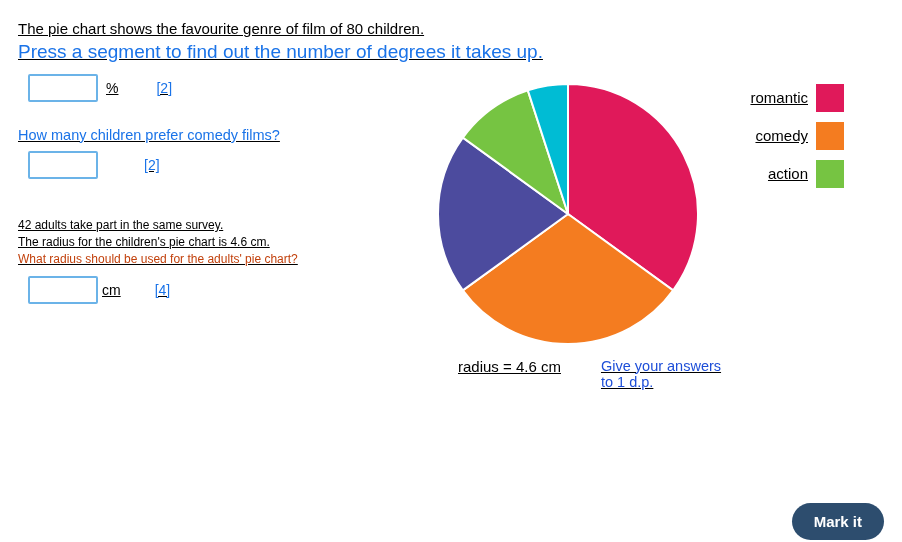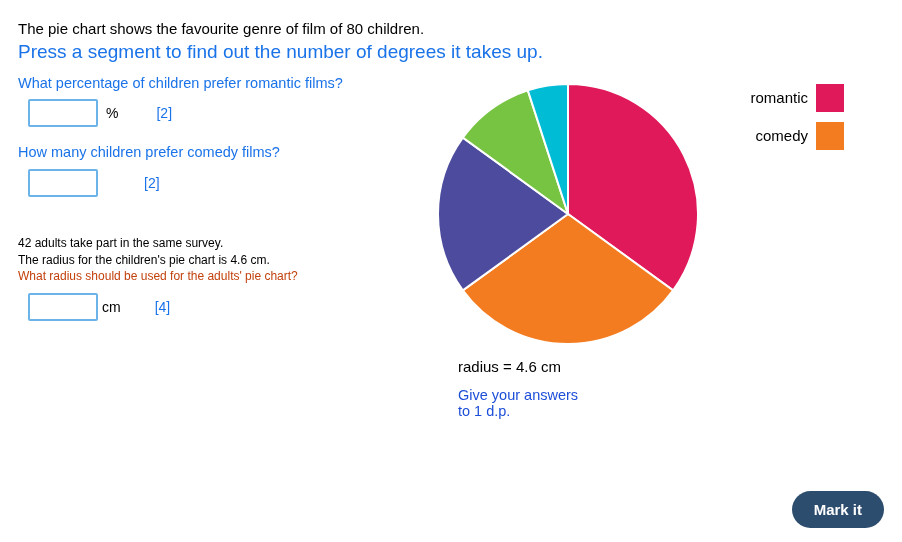--- a/index.html
+++ b/index.html
@@ -12,20 +12,21 @@
       position: relative;
       font-size: 15px;
     }
     .main-container {
       width: 902px;
       height: 542px;
       padding: 18px 20px 10px 18px;
       display: flex;
       flex-direction: column;
       position: relative;
+      text-decoration: underline;
     }
     .top-text {
       font-size: 15px;
       color: #000;
       font-weight: normal;
       line-height: 1.4;
     }
     .top-text .blue-link {
       color: #1a73e8;
       font-size: 19px;
@@ -131,21 +132,21 @@
       min-width: 70px;
       text-align: right;
     }
     .legend-color {
       width: 28px;
       height: 28px;
       display: inline-block;
     }
     .mark-it-btn {
       position: absolute;
-      bottom: 14px;
+      bottom: 2px;
       right: 18px;
       background: #2d4d6e;
       color: #fff;
       border: none;
       border-radius: 20px;
       padding: 10px 22px;
       font-size: 15px;
       cursor: pointer;
       font-weight: bold;
     }
@@ -158,29 +159,28 @@
   <div class="top-text">
     <div>The pie chart shows the favourite genre of film of 80 children.</div>
     <div class="blue-link">Press a segment to find out the number of degrees it takes up.</div>
   </div>
 
   <div class="content-area">
 
     <div class="left-panel">
 
       <div class="question-block">
-        <div class="question-label">What percentage of children prefer romantic films?</div>
         <div class="answer-row">
           <input class="answer-input" type="text" style="">
           <span class="unit-label">%</span>
           <span class="marks-label">[2]</span>
         </div>
       </div>
 
-      <div class="question-block" style="margin-top:4px;">
+      <div class="question-block" style="margin-top:12px;">
         <div class="question-label">How many children prefer comedy films?</div>
         <div class="answer-row">
           <input class="answer-input" type="text" style="">
           <span class="unit-label"></span>
           <span class="marks-label">[2]</span>
         </div>
       </div>
 
       <div class="bottom-text-block" style="margin-top:26px;">
         <div class="bottom-text">42 adults take part in the same survey.</div>
@@ -210,24 +210,28 @@
         <div class="legend-panel">
 
         <div class="legend-item">
               <span class="legend-label">romantic</span>
               <span class="legend-color" style="background-color: rgb(224, 25, 90);"></span>
             </div>
             <div class="legend-item">
               <span class="legend-label">comedy</span>
               <span class="legend-color" style="background-color: rgb(244, 124, 32);"></span>
             </div>
+            <div class="legend-item">
+              <span class="legend-label">action</span>
+              <span class="legend-color" style="background-color: rgb(118, 196, 66);"></span>
+            </div>
           </div>
       </div>
 
-      <div style="display:flex; flex-direction:column; gap:12px; margin-top:4px; margin-left:10px;">
+      <div style="display:flex; gap:20px; margin-top:4px; margin-left:10px;">
         <div style="font-size:15px; color:#000; white-space:nowrap; margin-left:20px;">radius = 4.6 cm</div>
         <div style="color:#1d4ed8; font-size:14.5px; white-space:pre-line; margin-left:20px;">Give your answers
 to 1 d.p.</div>
       </div>
     </div>
   </div>
 
   <button class="mark-it-btn">Mark it</button>
 </div>
 

